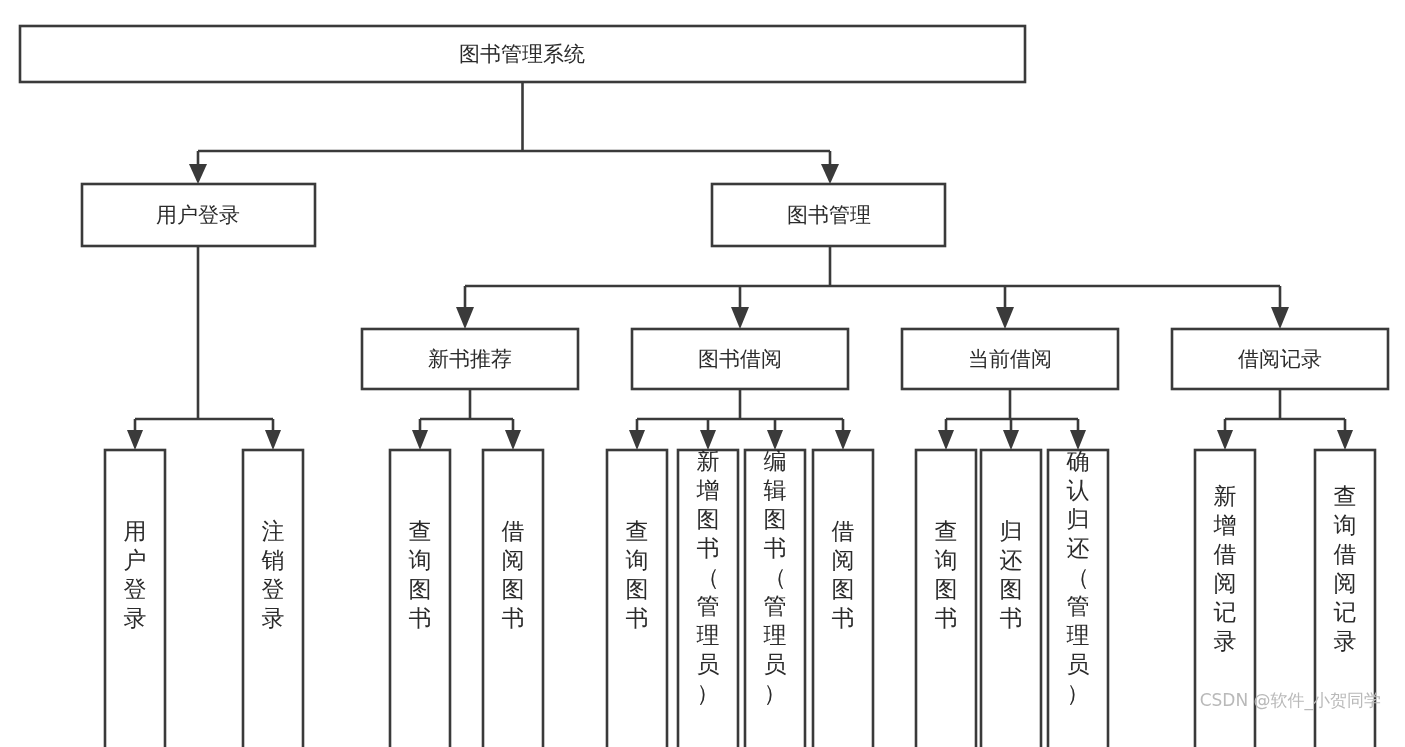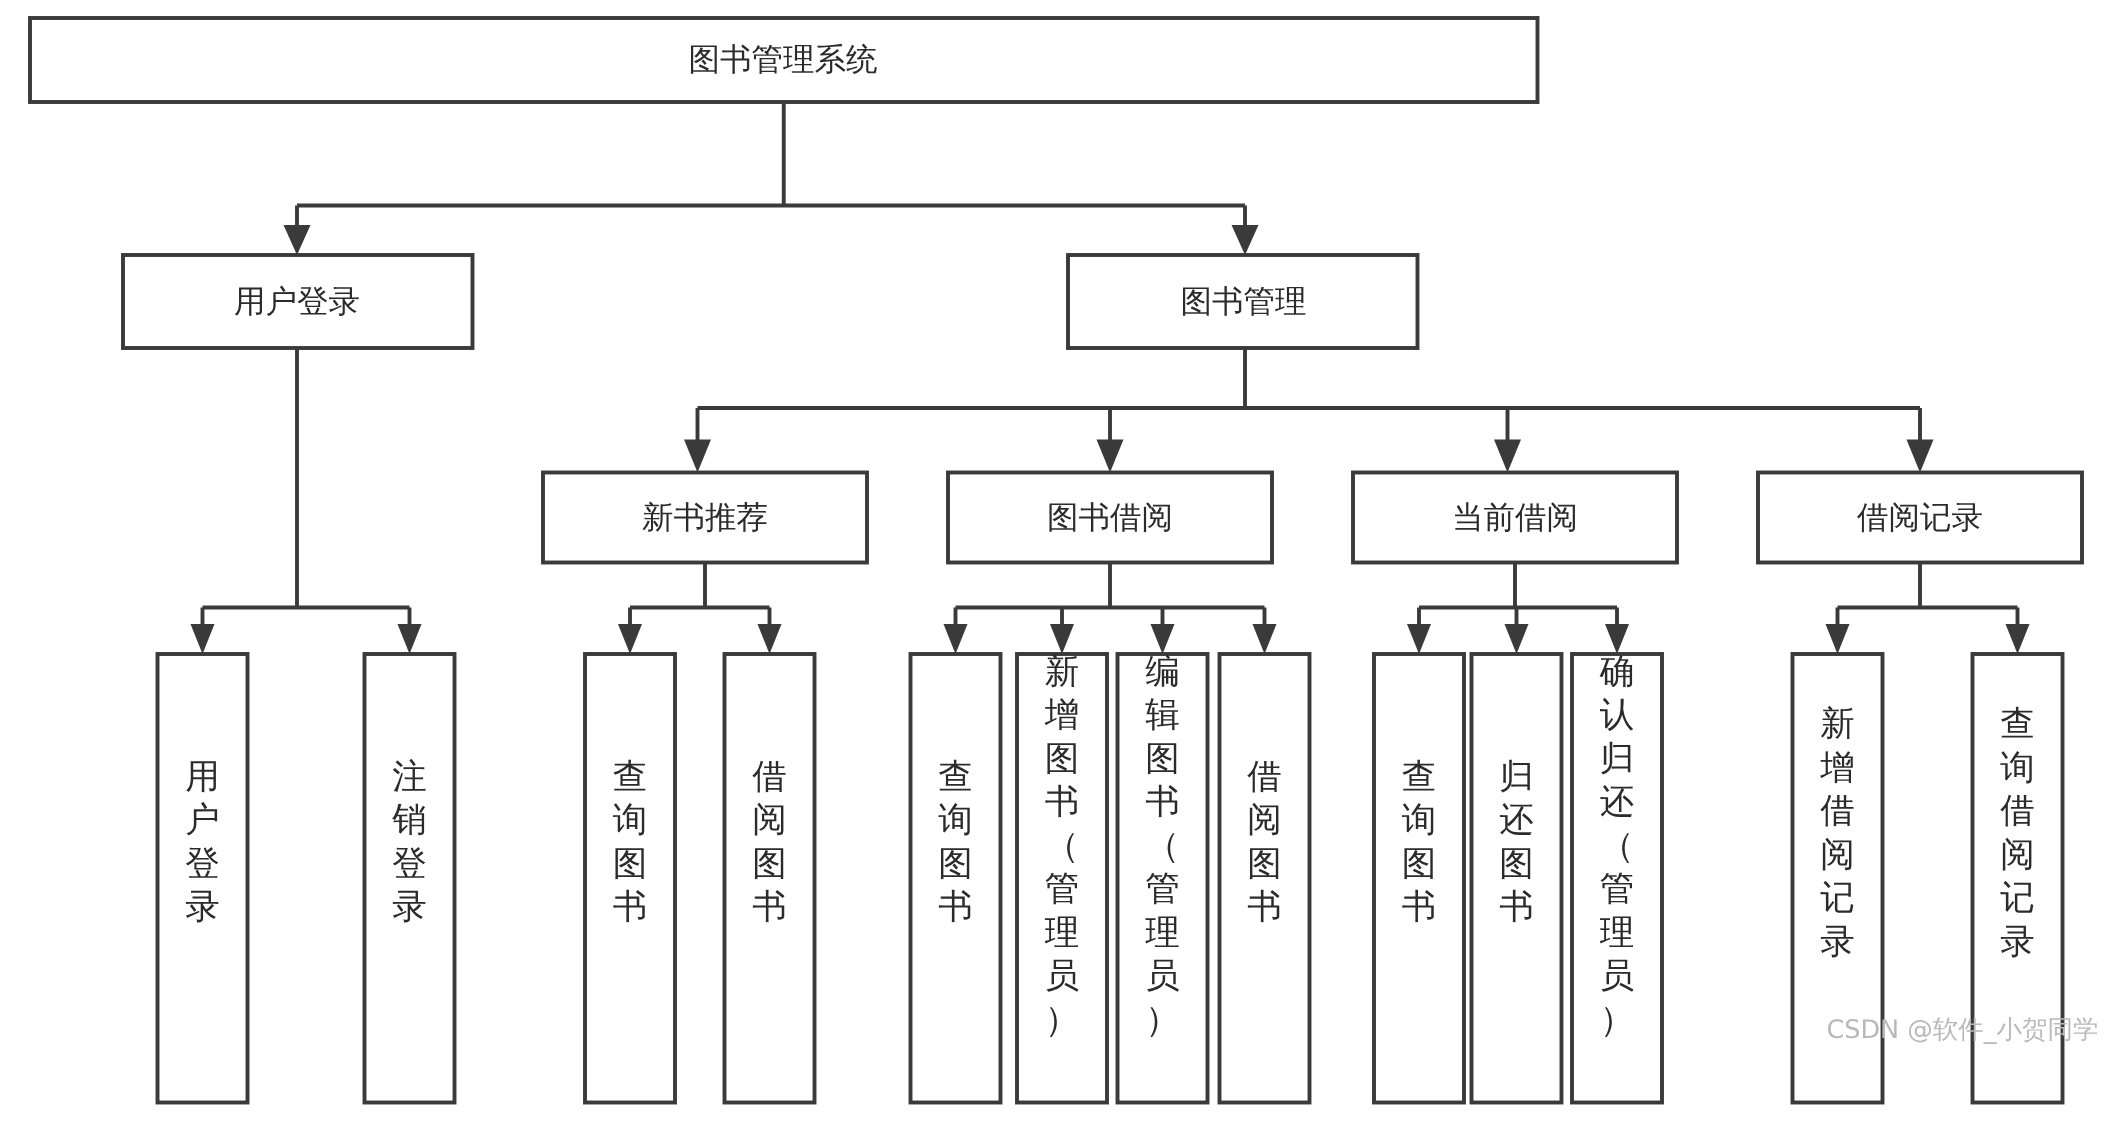--- a/index.html
+++ b/index.html
@@ -12,20 +12,21 @@
     width: 1405px;
     height: 747px;
     font-family: "DejaVu Sans", "Liberation Sans", sans-serif;
     overflow: hidden;
     position: relative;
   }
   #diagram-root {
     position: relative;
     width: 1405px;
     height: 704px;
+    margin-top: 14px;
   }
   svg#flowchart {
     display: block;
     width: 1405px;
     height: 747px;
   }
   .box-rect {
     fill: #ffffff;
     stroke: #3a3a3a;
     stroke-width: 2.6;
@@ -49,21 +50,21 @@
     letter-spacing: 0px;
   }
   .box-label-v {
     font-family: "DejaVu Sans", "Liberation Sans", sans-serif;
     font-size: 23px;
     fill: #2b2b2b;
     text-anchor: middle;
   }
   .watermark {
     position: absolute;
-    right: 6px;
+    right: 24px;
     bottom: 6px;
     font-family: "DejaVu Sans", "Liberation Sans", sans-serif;
     font-size: 17px;
     color: #b9b9b9;
     white-space: nowrap;
     pointer-events: none;
   }
 </style>
 </head>
 <body>

